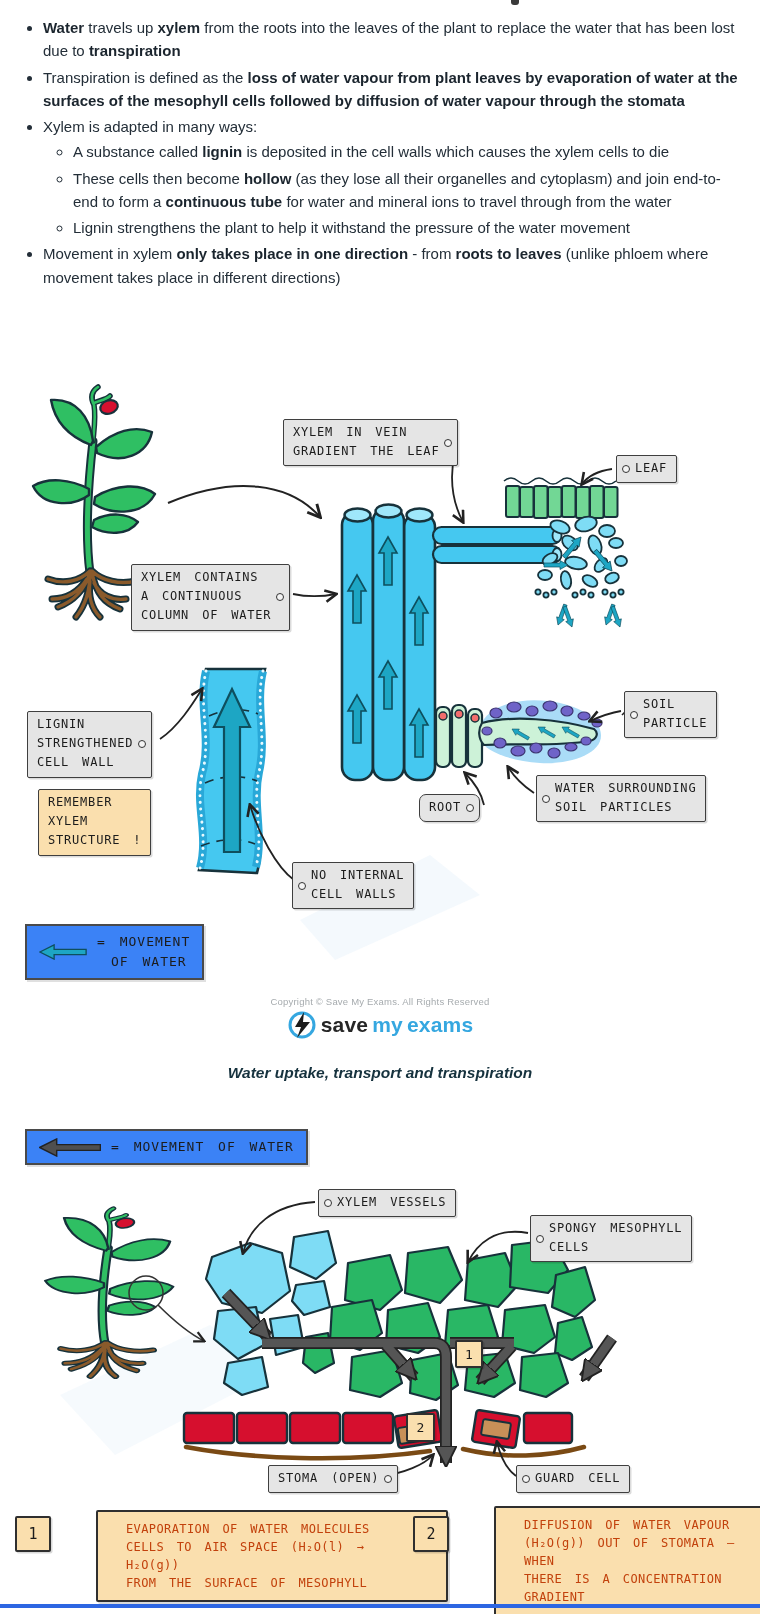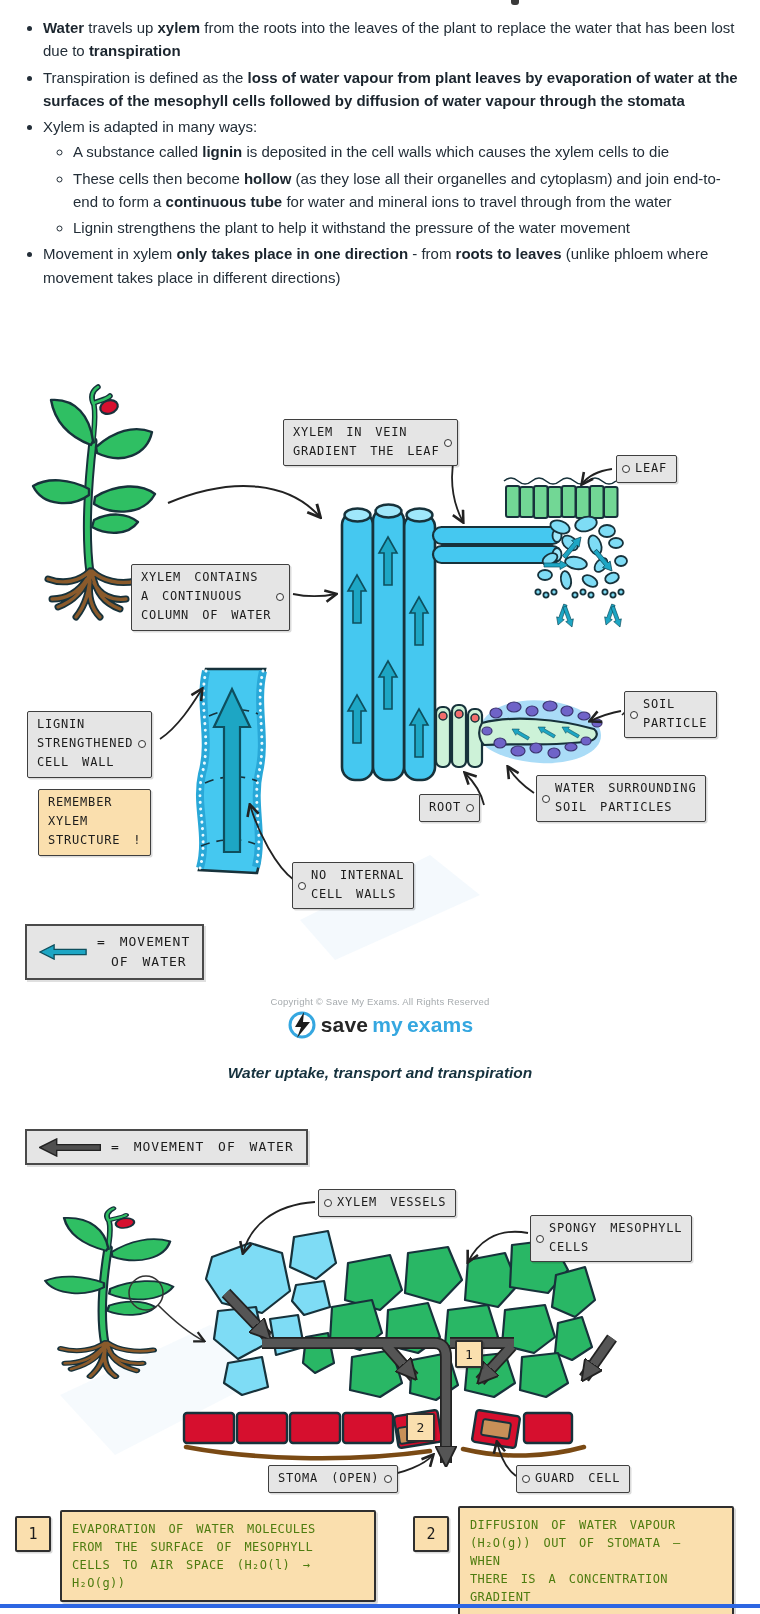--- a/index.html
+++ b/index.html
@@ -21,32 +21,32 @@
        font-family:"DejaVu Sans Mono",monospace;font-size:12px;line-height:1.6;
        letter-spacing:.8px;word-spacing:5px;box-shadow:1.5px 1.5px 0 rgba(0,0,0,.14);}
   .tag.tan{background:#fadfae;}
   .tag.dr{padding-right:18px;}
   .tag.dl{padding-left:18px;}
   .tag .dot{position:absolute;top:50%;transform:translateY(-50%);width:6px;height:6px;
        border:1.4px solid #333;border-radius:50%;background:#f4f4f4;}
   .tag.dr .dot{right:5px;}
   .tag.dl .dot{left:5px;}
 
-  .legendbox{position:absolute;background:#e5e5e5;border:2px solid #4a4a4a;
+  .legendbox{position:absolute;background:#3b82f6;border:2px solid #4a4a4a;
        display:flex;align-items:center;gap:10px;padding:6px 12px;color:#1c1c1c;
        font-family:"DejaVu Sans Mono",monospace;font-size:13px;line-height:1.55;
        letter-spacing:1px;word-spacing:5px;box-shadow:2px 2px 0 rgba(0,0,0,.12);}
 
   .numtag{position:absolute;background:#fadfae;border:2px solid #2f2f2f;border-radius:2px;
        display:flex;align-items:center;justify-content:center;color:#1c1c1c;
        font-family:"DejaVu Sans Mono",monospace;box-shadow:1.5px 1.5px 0 rgba(0,0,0,.15);}
   .note{position:absolute;background:#fadfae;border:2px solid #2f2f2f;border-radius:2px;
-       padding:8px 10px;color:#4d7c0f;font-family:"DejaVu Sans Mono",monospace;
+       padding:8px 28px;color:#c2410c;font-family:"DejaVu Sans Mono",monospace;
        font-size:12px;line-height:1.5;letter-spacing:.4px;word-spacing:5px;
-       box-shadow:2px 2px 0 rgba(0,0,0,.15);}
+       box-shadow:2px 2px 0 rgba(0,0,0,.15);margin-left:36px;}
 
   
   .copyright{position:absolute;top:996px;left:0;right:0;text-align:center;
        font-size:9.5px;color:#a6abae;letter-spacing:.2px;}
   .logo{position:absolute;top:1010px;left:0;right:0;display:flex;align-items:center;
        justify-content:center;gap:4px;}
   .logo .t{font-size:21px;font-weight:bold;letter-spacing:.2px;}
   .logo .t.dark{color:#262626;}
   .logo .t.blue{color:#35a7e0;}
   .caption{position:absolute;top:1064px;left:0;right:0;text-align:center;
@@ -272,21 +272,21 @@
     <div class="tag tan" style="left:38px;top:414px;">
       <div>REMEMBER</div>
       <div>XYLEM</div>
       <div>STRUCTURE !</div>
     </div>
     <div class="tag dl" style="left:292px;top:487px;">
       <div>NO INTERNAL</div>
       <div>CELL WALLS</div>
       <span class="dot"></span>
     </div>
-    <div class="tag dr" style="left:419px;top:419px;">
+    <div class="tag dr" style="left:419px;top:419px;border-radius:7px;">
       <div>ROOT</div>
       <span class="dot"></span>
     </div>
     <div class="tag dl" style="left:624px;top:316px;">
       <div>SOIL</div>
       <div>PARTICLE</div>
       <span class="dot"></span>
     </div>
     <div class="tag dl" style="left:536px;top:400px;">
       <div>WATER SURROUNDING</div>
@@ -427,22 +427,22 @@
       <span class="dot"></span>
     </div>
   </div>
 
   <div class="abs" style="left:0;top:1500px;width:760px;height:110px;">
     <div class="numtag" style="left:15px;top:16px;width:32px;height:32px;font-size:15px;">
       <span>1</span>
     </div>
     <div class="note" style="left:60px;top:10px;width:292px;">
       <div>EVAPORATION OF WATER MOLECULES</div>
+      <div>CELLS TO AIR SPACE (H₂O(l) → H₂O(g))</div>
       <div>FROM THE SURFACE OF MESOPHYLL</div>
-      <div>CELLS TO AIR SPACE (H₂O(l) → H₂O(g))</div>
     </div>
     <div class="numtag" style="left:413px;top:16px;width:32px;height:32px;font-size:15px;">
       <span>2</span>
     </div>
     <div class="note" style="left:458px;top:6px;width:252px;">
       <div>DIFFUSION OF WATER VAPOUR</div>
       <div>(H₂O(g)) OUT OF STOMATA – WHEN</div>
       <div>THERE IS A CONCENTRATION</div>
       <div>GRADIENT</div>
     </div>

